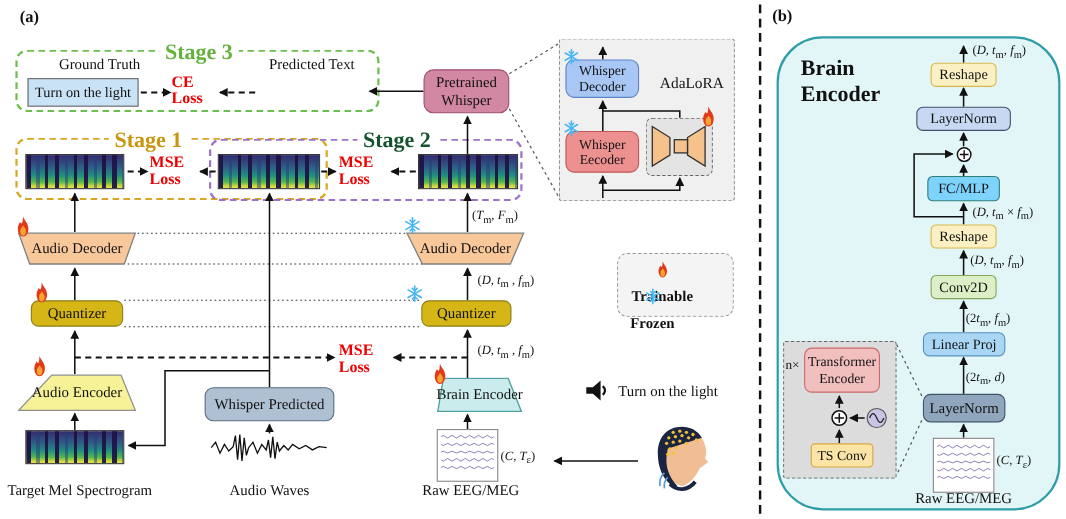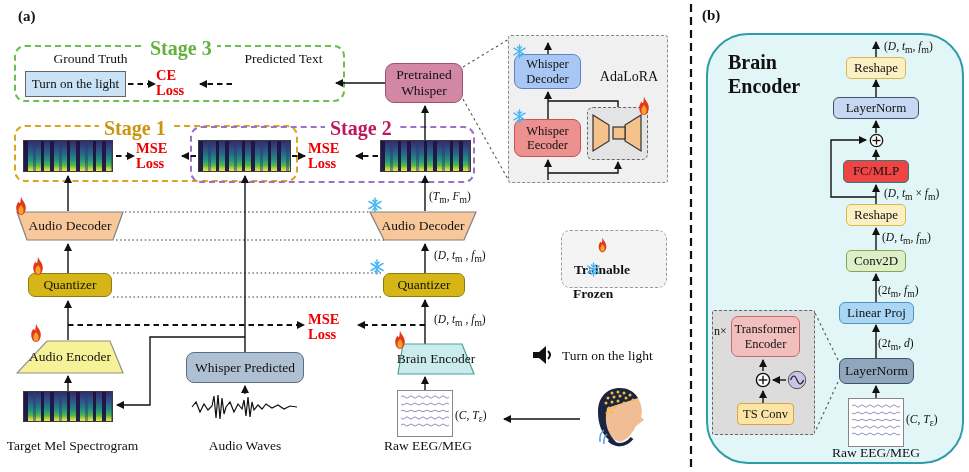--- a/index.html
+++ b/index.html
@@ -36,21 +36,21 @@
 <body>
 
 <div id="app">
 
   <div class="stage" style="left:14px;top:45px;width:331px;height:57px;border-color:#6cbf4e;"></div>
   <div class="stage" style="left:14px;top:125px;width:284px;height:57px;border-color:#d9a623;"></div>
   <div class="stage" style="left:190px;top:126px;width:285px;height:57px;border-color:#9b72c8;"></div>
 
   <div class="stage-label" style="left:145px;top:37px;color:#64b13c;">Stage 3</div>
   <div class="stage-label" style="left:99px;top:117px;color:#c8960c;">Stage 1</div>
-  <div class="stage-label" style="left:325px;top:117px;color:#be185d;">Stage 2</div>
+  <div class="stage-label" style="left:325px;top:117px;color:#14532d;">Stage 2</div>
 
   <svg id="wires" width="969" height="472">
     <defs>
       <marker id="ah" markerWidth="9" markerHeight="8" refX="7" refY="4" orient="auto" markerUnits="userSpaceOnUse">
         <path d="M0,0 L8,4 L0,8 Z" fill="#111"></path>
       </marker>
     </defs>
 
     <g stroke="#333" stroke-width="1" fill="none" stroke-dasharray="1.5,2.6">
       <path d="M125,212 L370,212"></path>
@@ -314,21 +314,21 @@
   <div class="abs" style="left:706px;top:33px;width:258px;height:431px;background:#e3f6f7;border:2px solid #2e9da8;border-radius:42px;box-sizing:border-box;z-index:1;"></div>
   <div class="abs" style="left:728px;top:50px;width:105px;font-size:20px;font-weight:bold;line-height:24px;z-index:4;">Brain Encoder</div>
 
   <div class="box z4" style="left:846px;top:57px;width:60px;height:22px;background:#fbf0c4;border:1.2px solid #d9b84a;border-radius:5px;font-size:13px;">Reshape</div>
   <div class="box z4" style="left:833px;top:97px;width:86px;height:22px;background:#c7d8f2;border:1.2px solid #44506e;border-radius:6px;font-size:13px;">LayerNorm</div>
   <div class="icon" style="left:869px;top:133px;"><svg width="15" height="15" viewBox="0 0 15 15">
         <circle cx="7.5" cy="7.5" r="6.2" fill="#fff" stroke="#111" stroke-width="1.3"></circle>
         <line x1="7.5" y1="3.5" x2="7.5" y2="11.5" stroke="#111" stroke-width="1.3"></line>
         <line x1="3.5" y1="7.5" x2="11.5" y2="7.5" stroke="#111" stroke-width="1.3"></line>
       </svg></div>
-  <div class="box z4" style="left:843px;top:160px;width:66px;height:23px;background:#ef4444;border:1.2px solid #2f7e7c;border-radius:5px;font-size:13px;">FC/MLP</div>
+  <div class="box z4" style="left:843px;top:160px;width:66px;height:23px;background:#7dd3fc;border:1.2px solid #2f7e7c;border-radius:5px;font-size:13px;">FC/MLP</div>
   <div class="box z4" style="left:846px;top:204px;width:60px;height:22px;background:#fbf0c4;border:1.2px solid #d9b84a;border-radius:5px;font-size:13px;">Reshape</div>
   <div class="box z4" style="left:846px;top:250px;width:60px;height:22px;background:#dcefc6;border:1.2px solid #85a65a;border-radius:5px;font-size:13px;">Conv2D</div>
   <div class="box z4" style="left:839px;top:302px;width:75px;height:22px;background:#a8d6f4;border:1.2px solid #5590c0;border-radius:6px;font-size:13px;">Linear Proj</div>
   <div class="box z4" style="left:839px;top:358px;width:75px;height:26px;background:#8fa6bc;border:1.2px solid #3e5468;border-radius:7px;">LayerNorm</div>
 
   <div class="abs" style="left:848px;top:398px;z-index:4;background:#fff;border:1px solid #888;">
     <svg width="54" height="43" viewBox="0 0 54 43">
       <g stroke="#7272ae" stroke-width="0.8" fill="none">
         <path d="M3,7 q2,-2.5 4,0 t4,0 t4,0 t4,0 t4,0 t4,0 t4,0 t4,0 t4,0 t4,0 t4,0 t4,0"></path>
         <path d="M3,14 q2,2 4,0 t4,0 t4,0 t4,0 t4,0 t4,0 t4,0 t4,0 t4,0 t4,0 t4,0 t4,0"></path>

